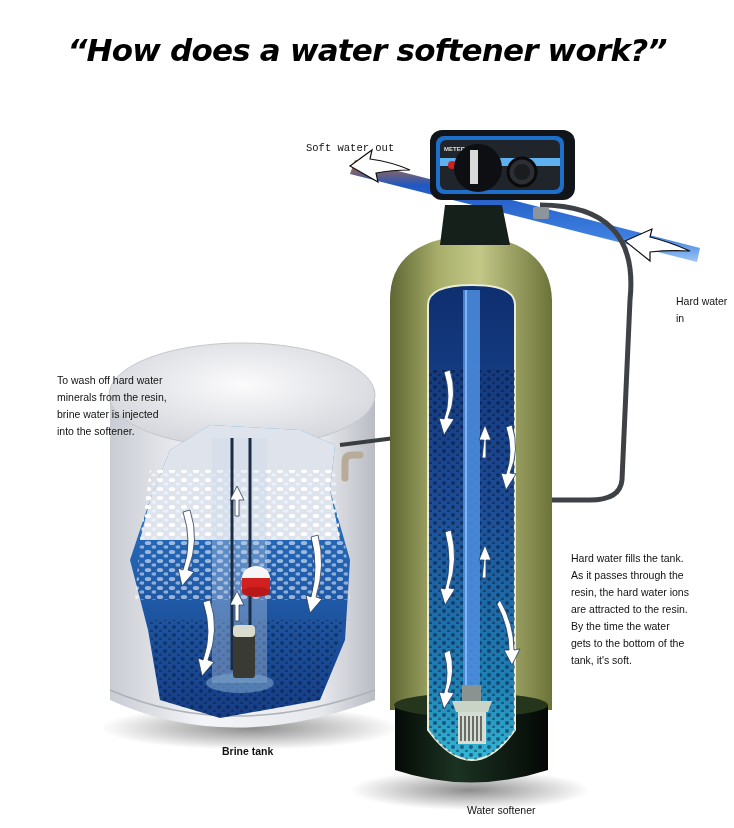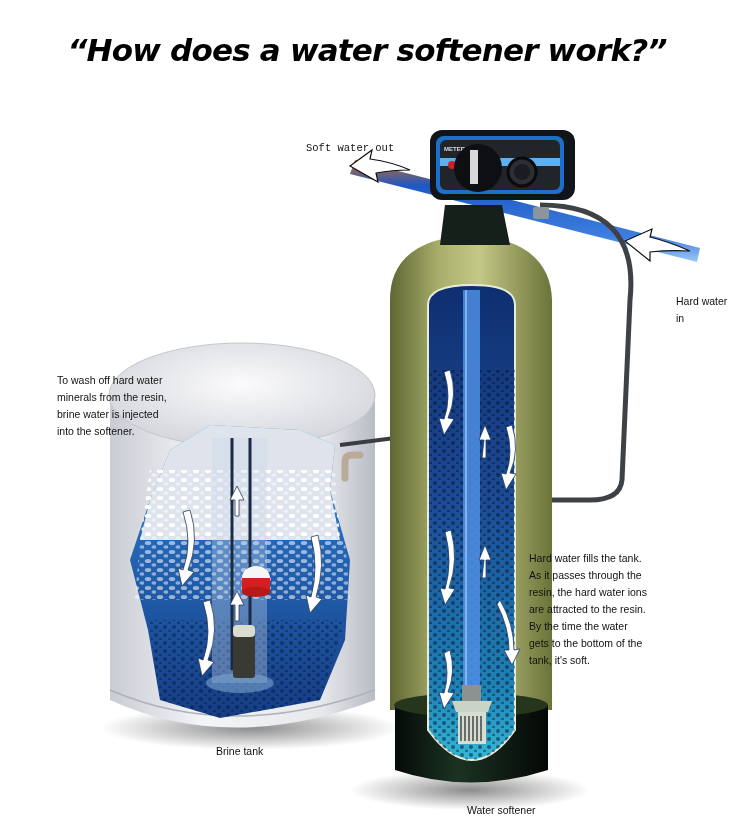--- a/index.html
+++ b/index.html
@@ -5,22 +5,22 @@
     html, body { margin: 0; padding: 0; background: #ffffff; }
     body { width: 734px; height: 828px; position: relative; overflow: hidden;
            font-family: "Liberation Sans", "DejaVu Sans", sans-serif; color: #111; }
     .title { position: absolute; left: 0; top: 32px; width: 734px; text-align: center;
              font-family: "DejaVu Sans", "Liberation Sans", sans-serif; font-style: italic;
              font-weight: bold; font-size: 31px; letter-spacing: -0.8px; color: #000; }
     .label { position: absolute; font-size: 10.5px; line-height: 17px; color: #111; }
     #lbl-soft-out { left: 306px; top: 140px; font-family: Liberation Mono, monospace; }
     #lbl-hard-in { left: 676px; top: 273px; margin-top: 20px; }
     #lbl-brine-note { left: 57px; top: 344px; width: 120px; margin-top: 28px; }
-    #lbl-softener-note { left: 529px; top: 550px; width: 120px; }
-    #lbl-brine-tank { left: 216px; top: 743px; }
+    #lbl-softener-note { left: 571px; top: 550px; width: 120px; }
+    #lbl-brine-tank { left: 222px; top: 743px; font-weight: bold; }
     #lbl-water-softener { left: 443px; top: 802px; margin-left: 24px; }
     svg.art { position: absolute; left: 0; top: 0; }
   </style>
 </head>
 <body>
 
 <div class="title">“How does a water softener work?”</div>
 
 <svg class="art" width="734" height="828" viewBox="0 0 734 828">
   <defs>

